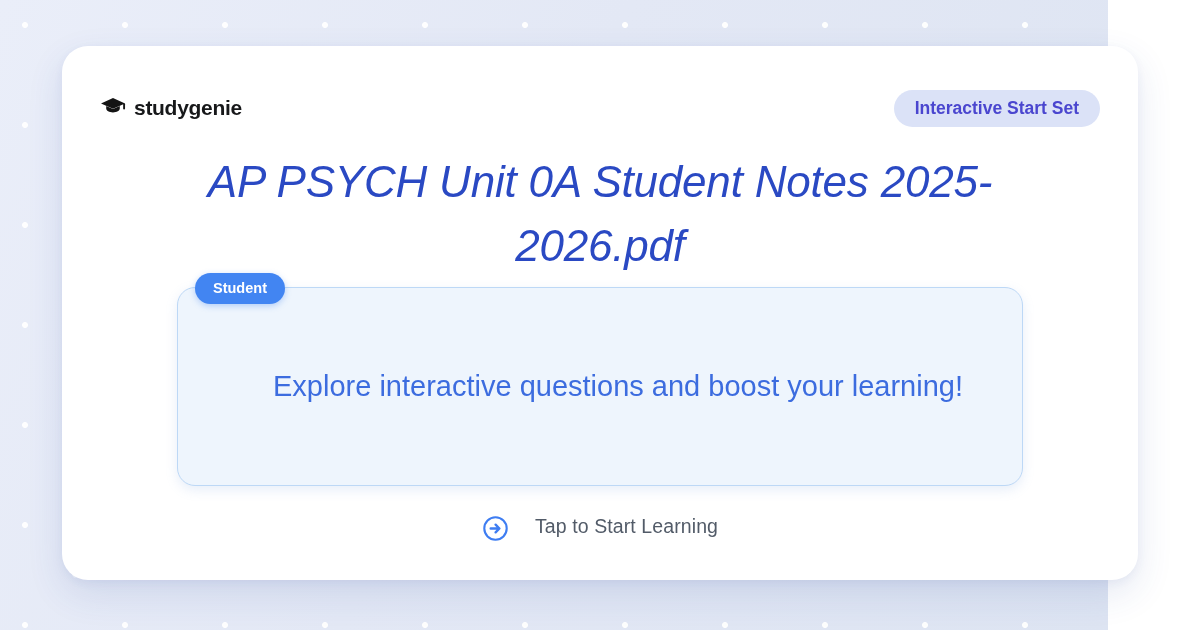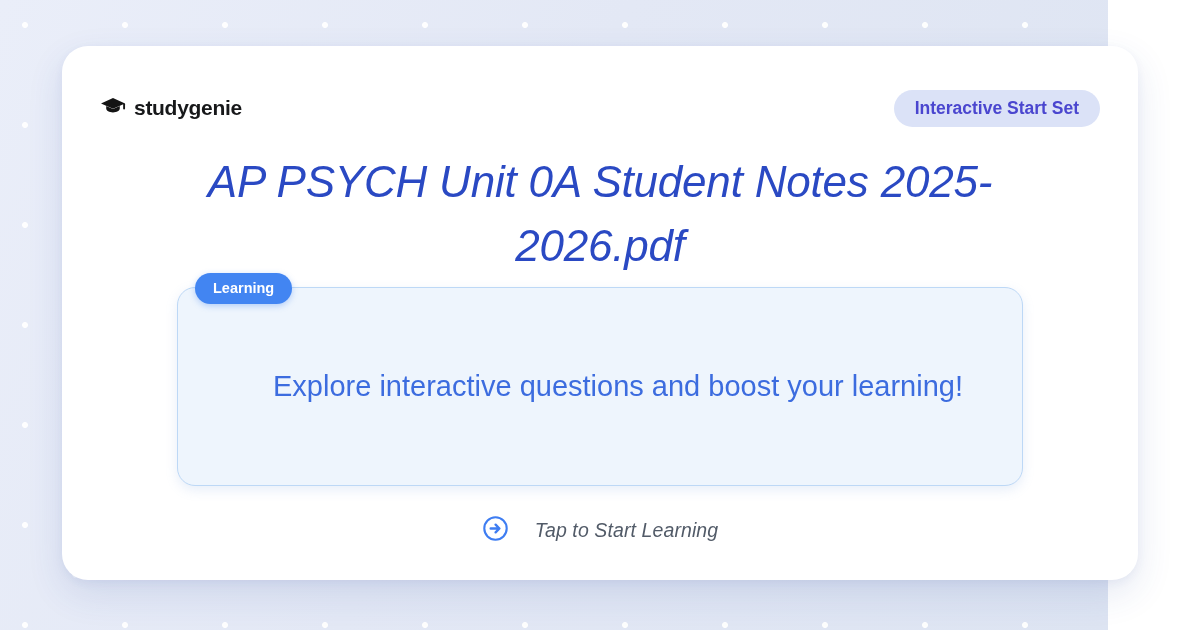--- a/index.html
+++ b/index.html
@@ -98,26 +98,25 @@
   .qtext {
     font-size: 29px;
     font-weight: 500;
     color: #3c6cdf;
     text-align: center;
     padding: 0 40px;
   }
 
   .cta {
     display: flex;
-    align-items: flex-end;
+    align-items: flex-start;
     justify-content: center;
     gap: 26px;
     margin-top: 29px;
     cursor: pointer;
-    font-style: italic;
   }
   .cta svg { display: block; }
   .cta-text {
     font-size: 19.5px;
     font-weight: 500;
     color: #525b68;
     letter-spacing: 0.1px;
   }
 </style>
 </head>
@@ -136,21 +135,21 @@
           </svg>
         </span>
         <span class="logo-text">studygenie</span>
       </div>
       <div class="badge">Interactive Start Set</div>
     </div>
 
     <div class="title">AP PSYCH Unit 0A Student Notes 2025-2026.pdf</div>
 
     <div class="qwrap">
-      <div class="qpill">Learning</div>
+      <div class="qpill">Student</div>
       <div class="qcard">
         <div class="qtext">Explore interactive questions and boost your learning!</div>
       </div>
     </div>
 
     <div class="cta">
       <span>
         <svg width="27" height="27" viewBox="0 0 27 27" fill="none">
           <circle cx="13.5" cy="13.5" r="11.2" stroke="#3e7df2" stroke-width="2.1"></circle>
           <path d="M8.7 13.5 h8.3 M13.6 9.7 l3.8 3.8 l-3.8 3.8" stroke="#3e7df2" stroke-width="2.4" stroke-linecap="round" stroke-linejoin="round"></path>

